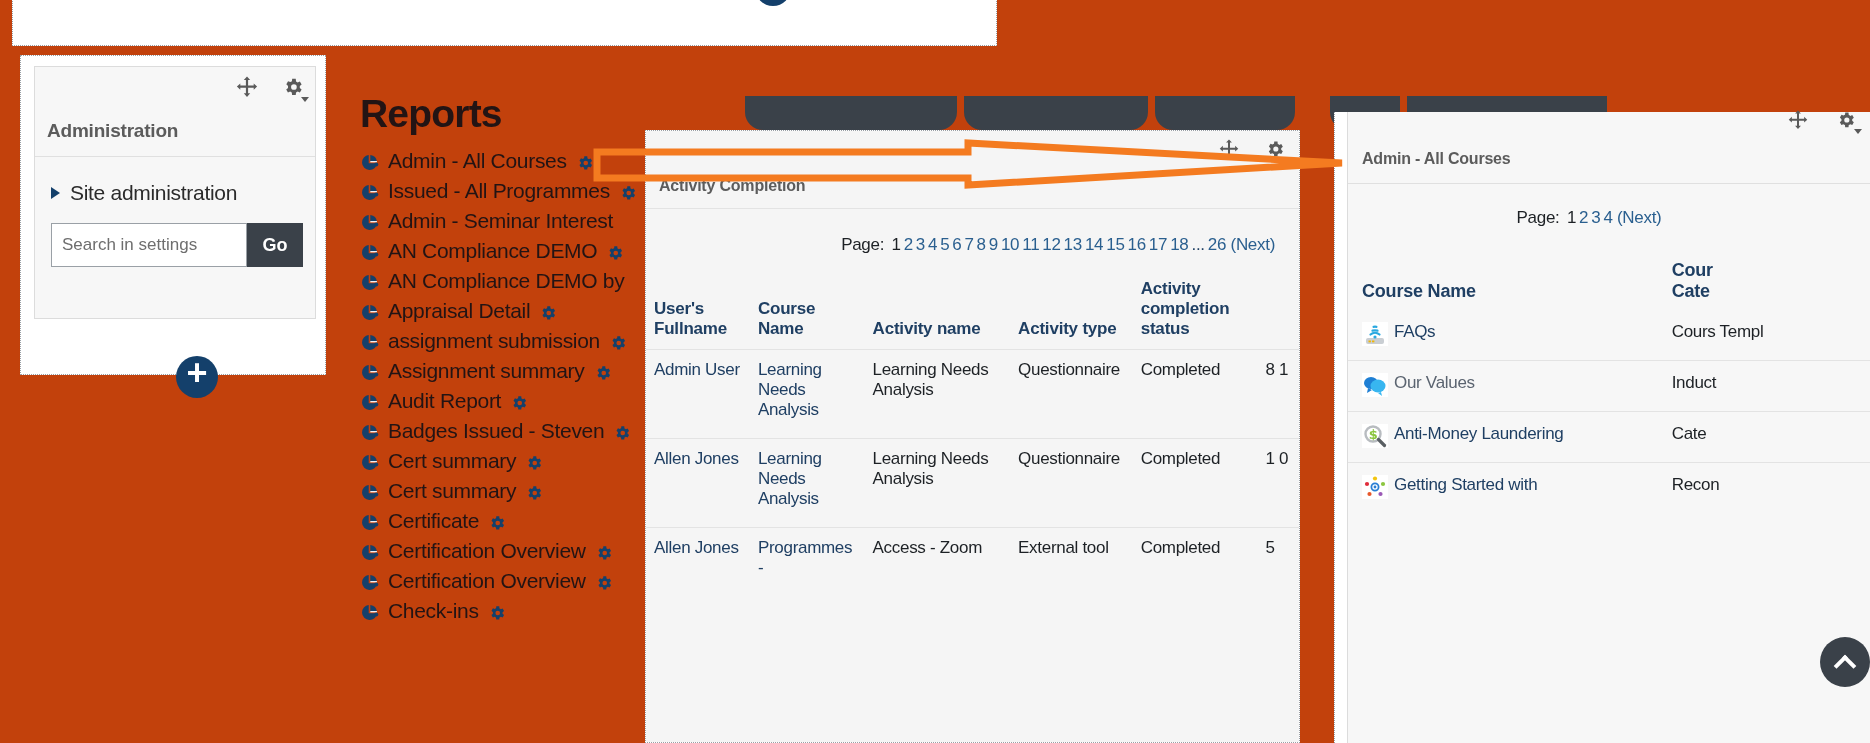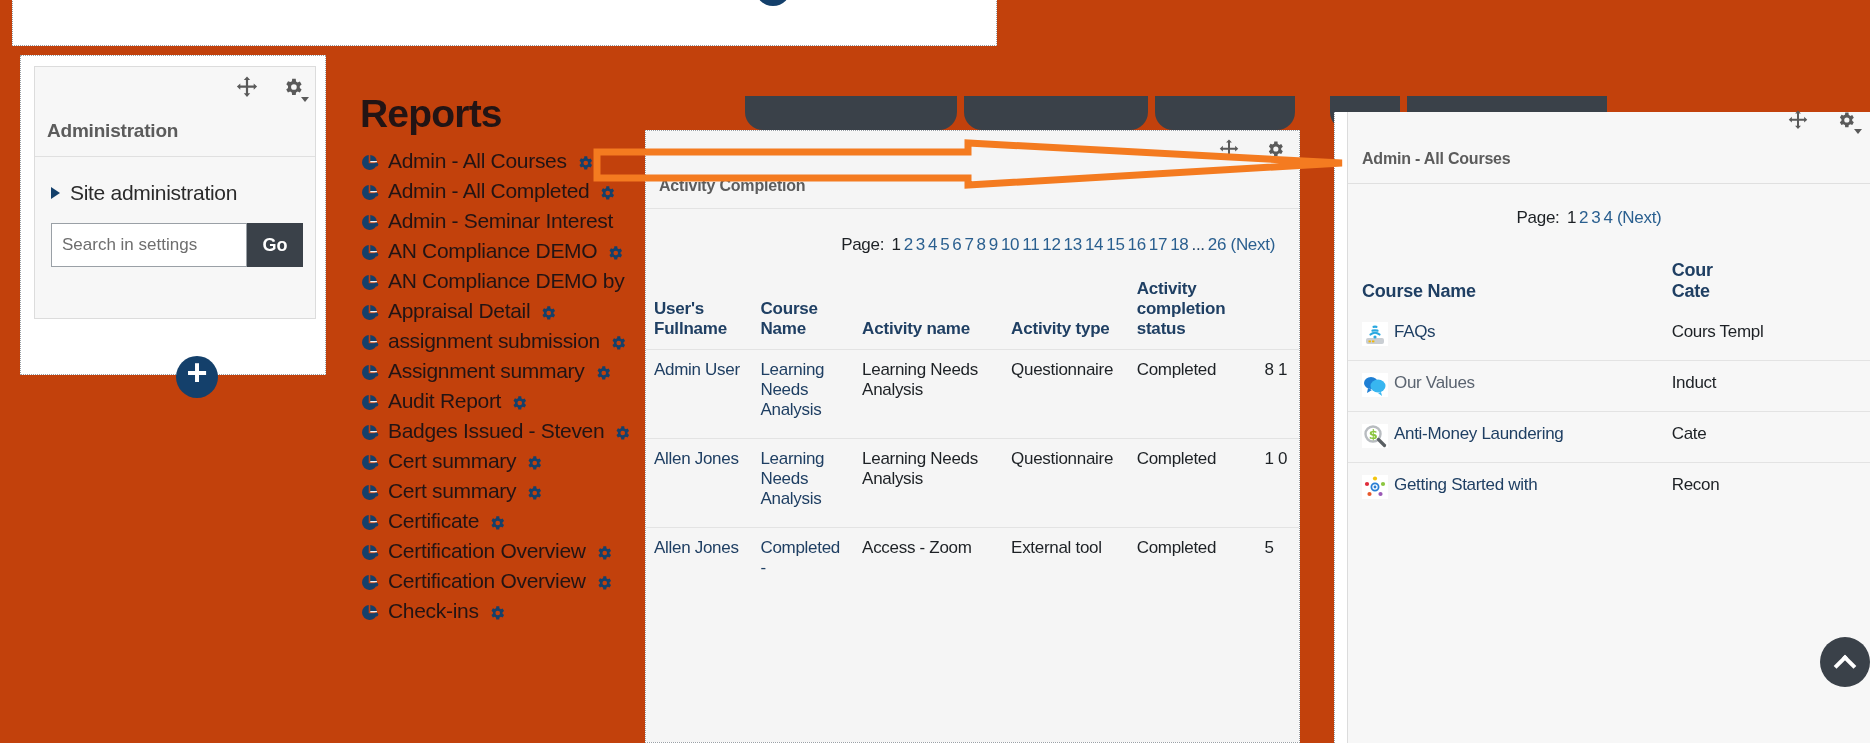--- a/index.html
+++ b/index.html
@@ -282,21 +282,21 @@
               <path d="M19.4 13a7.6 7.6 0 000-2l2-1.6-1.9-3.3-2.4 1a7.6 7.6 0 00-1.8-1L15 3h-3.9l-.3 2.6c-.6.2-1.2.6-1.8 1l-2.4-1-1.9 3.3L6.6 11a7.6 7.6 0 000 2l-2 1.6L6.5 18l2.4-1c.6.4 1.2.8 1.8 1l.3 2.6H15l.3-2.6c.6-.2 1.2-.6 1.8-1l2.4 1 1.9-3.3zM13 15.1A3.1 3.1 0 1116.1 12 3.1 3.1 0 0113 15.1z"></path>
             </svg></span>
         </div>
         <div class="report-row">
           <span class="pie-icon"><svg viewBox="0 0 24 24" width="19" height="19">
               <path d="M11 2.5A9.5 9.5 0 1021.5 13H11z" fill="#14406b"></path>
               <path d="M13 2.6V11h8.4A9.5 9.5 0 0013 2.6z" fill="#14406b"></path>
               <path d="M13 11h8.4" stroke="#ffffff" stroke-width="1.6"></path>
               <circle cx="20.5" cy="14.5" r="2.6" fill="#14406b"></circle>
             </svg></span>
-          <span class="label">Admin - All Completed</span>
+          <span class="label">Issued - All Programmes</span>
           <span class="gear-small"><svg viewBox="0 0 24 24" width="18" height="18" fill="#14406b">
               <path d="M19.4 13a7.6 7.6 0 000-2l2-1.6-1.9-3.3-2.4 1a7.6 7.6 0 00-1.8-1L15 3h-3.9l-.3 2.6c-.6.2-1.2.6-1.8 1l-2.4-1-1.9 3.3L6.6 11a7.6 7.6 0 000 2l-2 1.6L6.5 18l2.4-1c.6.4 1.2.8 1.8 1l.3 2.6H15l.3-2.6c.6-.2 1.2-.6 1.8-1l2.4 1 1.9-3.3zM13 15.1A3.1 3.1 0 1116.1 12 3.1 3.1 0 0113 15.1z"></path>
             </svg></span>
         </div>
         <div class="report-row">
           <span class="pie-icon"><svg viewBox="0 0 24 24" width="19" height="19">
               <path d="M11 2.5A9.5 9.5 0 1021.5 13H11z" fill="#14406b"></path>
               <path d="M13 2.6V11h8.4A9.5 9.5 0 0013 2.6z" fill="#14406b"></path>
               <path d="M13 11h8.4" stroke="#ffffff" stroke-width="1.6"></path>
               <circle cx="20.5" cy="14.5" r="2.6" fill="#14406b"></circle>
@@ -509,21 +509,21 @@
             <tr>
               <td class="link">Allen Jones</td>
               <td class="link">Learning Needs Analysis</td>
               <td>Learning Needs Analysis</td>
               <td>Questionnaire</td>
               <td>Completed</td>
               <td>1 0</td>
             </tr>
             <tr>
               <td class="link">Allen Jones</td>
-              <td class="link">Completed -</td>
+              <td class="link">Programmes -</td>
               <td>Access - Zoom</td>
               <td>External tool</td>
               <td>Completed</td>
               <td>5</td>
             </tr>
           </tbody>
       </table>
     </div>
   </div>
 

